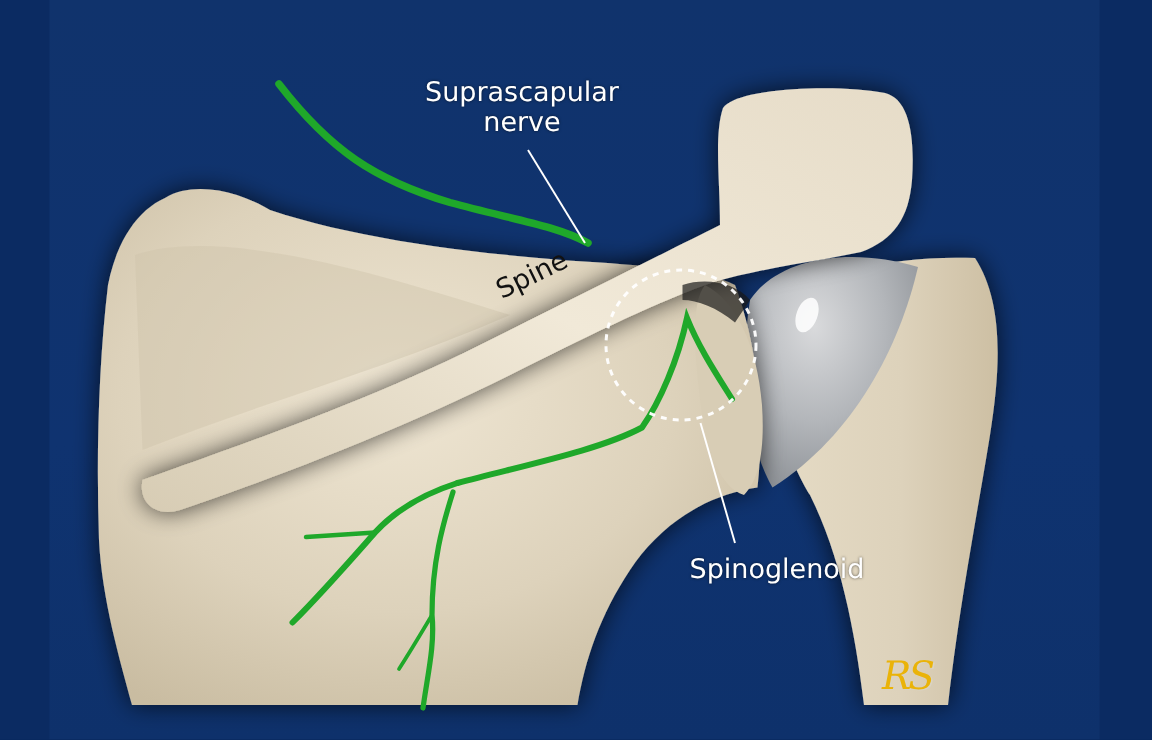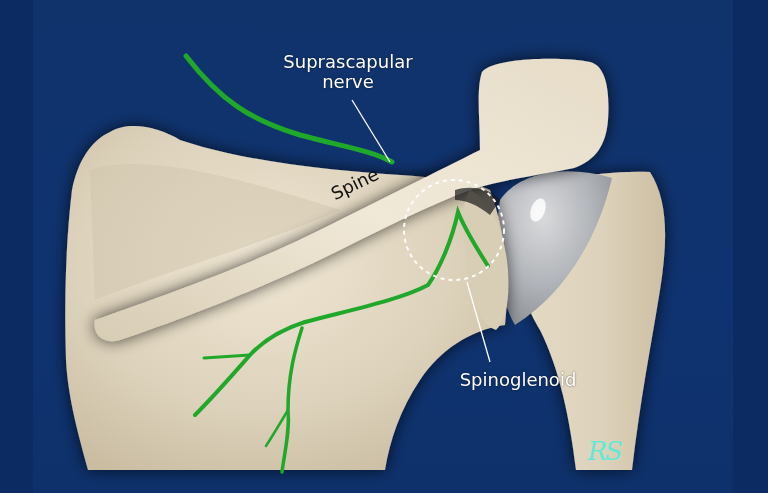--- a/index.html
+++ b/index.html
@@ -55,21 +55,21 @@
       transform: rotate(-26deg);
       transform-origin: left top;
     }
     .spinoglenoid { left: 438px; top: 370px; width: 160px; }
     .signature {
       position: absolute;
       left: 588px; top: 436px;
       font-family: "DejaVu Serif", serif;
       font-style: italic;
       font-size: 26px;
-      color: #5eead4;
+      color: #eab308;
       letter-spacing: -2px;
       text-shadow: 1px 1px 0 #d9d3c4;
     }
   </style>
 </head>
 <body>
 
 <div class="canvas">
   <div class="inner-panel"></div>
 

